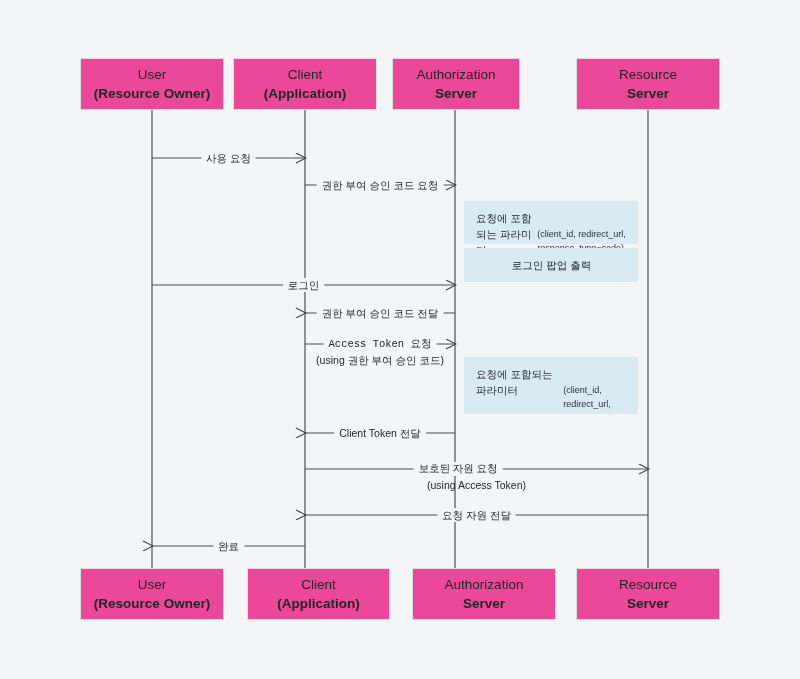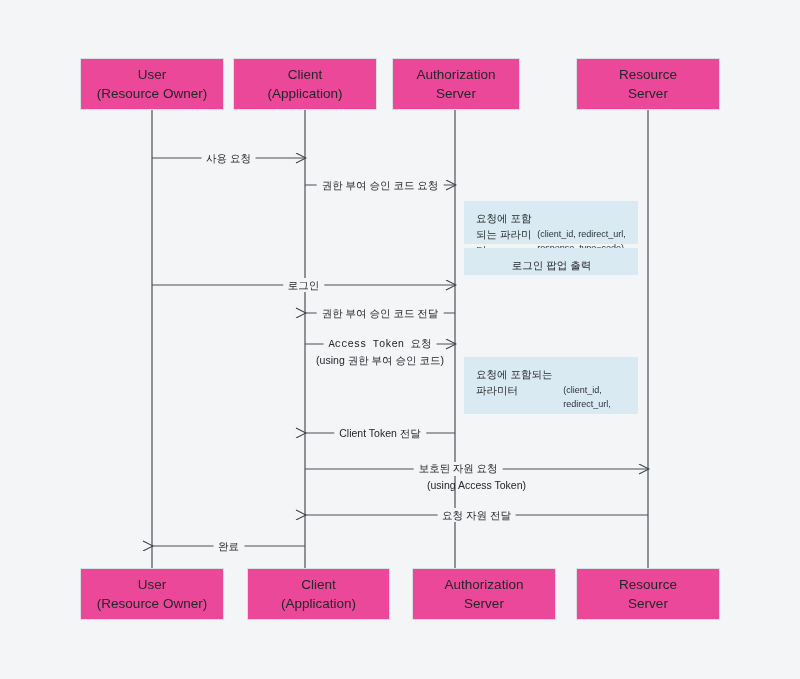--- a/index.html
+++ b/index.html
@@ -33,21 +33,21 @@
     box-sizing: border-box;
     display: flex;
     flex-direction: column;
     align-items: center;
     justify-content: center;
     color: #23262a;
     font-size: 13.5px;
     line-height: 19px;
     text-align: center;
   }
-  .participant .ln2 { display: block; }
+  .participant .ln2 { display: block; font-weight: bold; }
   
   .note {
     position: absolute;
     background: #daeaf3;
     box-sizing: border-box;
     padding: 9px 11px 9px 12px;
     color: #2b3238;
     display: flex;
     flex-direction: row;
     justify-content: center;
@@ -116,21 +116,21 @@
         <line x1="648" x2="305" y1="515" y2="515" stroke="#4a4f55" stroke-width="1.1" marker-end="url(#arrow-left)"></line>
         <line x1="305" x2="152" y1="546" y2="546" stroke="#4a4f55" stroke-width="1.1" marker-end="url(#arrow-left)"></line>
       </g>
   </svg>
 
   <div id="notes-container">
       <div class="note" style="left: 464px; top: 201px; width: 174px; height: 43px;">
         <div class="note-title">요청에 포함되는 파라미터</div>
         <div class="note-sub">(client_id, redirect_url, response_type=code)</div>
       </div>
-      <div class="note" style="left: 464px; top: 248px; width: 174px; height: 27px;">
+      <div class="note" style="left: 464px; top: 248px; width: 174px; height: 34px;">
         <div class="note-title">로그인 팝업 출력</div>
       </div>
       <div class="note" style="left: 464px; top: 357px; width: 174px; height: 57px;">
         <div class="note-title">요청에 포함되는 파라미터</div>
         <div class="note-sub">(client_id, redirect_url,</div>
       </div>
     </div>
 
   <div id="top-boxes">
       <div class="participant" style="left: 80px; width: 144px; top: 58px; height: 52px;">

